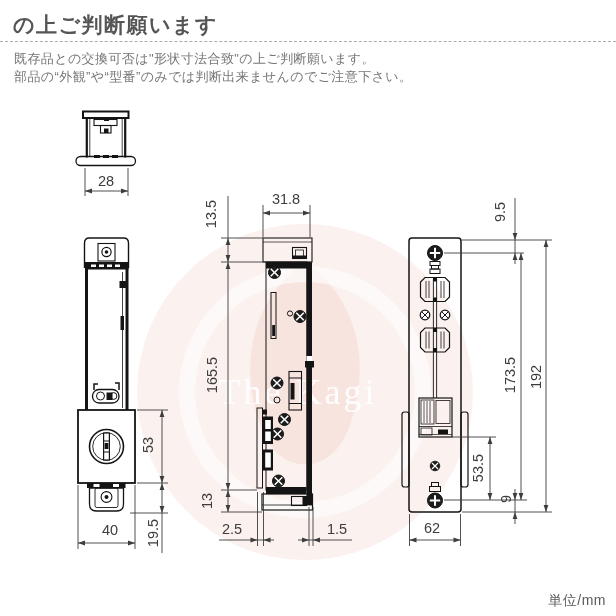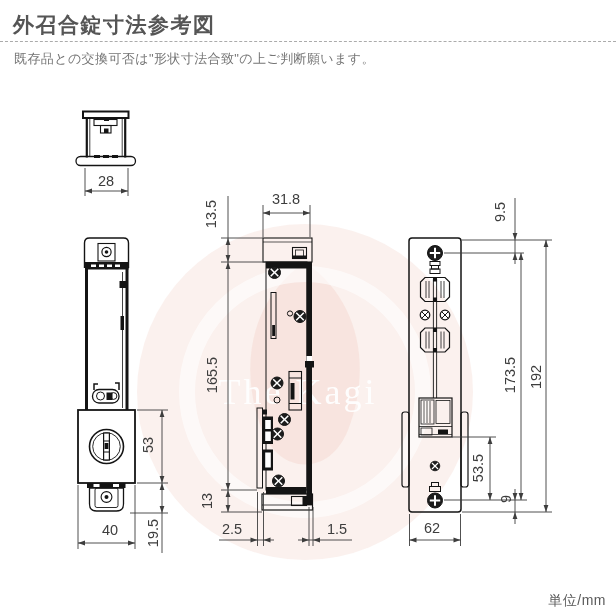--- a/index.html
+++ b/index.html
@@ -14,25 +14,26 @@
   svg.draw{position:absolute;left:0;top:0;}
   .unit{position:absolute;right:10px;top:592px;font-size:14px;color:#5a5a5a;
         letter-spacing:.5px;}
 </style>
 </head>
 <body>
 
 <div class="stage">
 
   <div class="hdr">
-    <h1>外召合錠寸法参考図</h1>
+    <h1>の上ご判断願います</h1>
   </div>
 
   <div class="notes">
     <div>既存品との交換可否は"形状寸法合致"の上ご判断願います。</div>
+    <div>部品の“外観”や“型番”のみでは判断出来ませんのでご注意下さい。</div>
   </div>
 
   <svg id="drawing" class="draw" width="616" height="616" viewBox="0 0 616 616">
 
     <defs>
       <g id="sf">
           <circle r="6" fill="#1c1c1c"></circle>
           <line x1="-3.8" y1="-3.8" x2="3.8" y2="3.8" stroke="#fff" stroke-width="1.5"></line>
           <line x1="3.8" y1="-3.8" x2="-3.8" y2="3.8" stroke="#fff" stroke-width="1.5"></line>
         </g>

